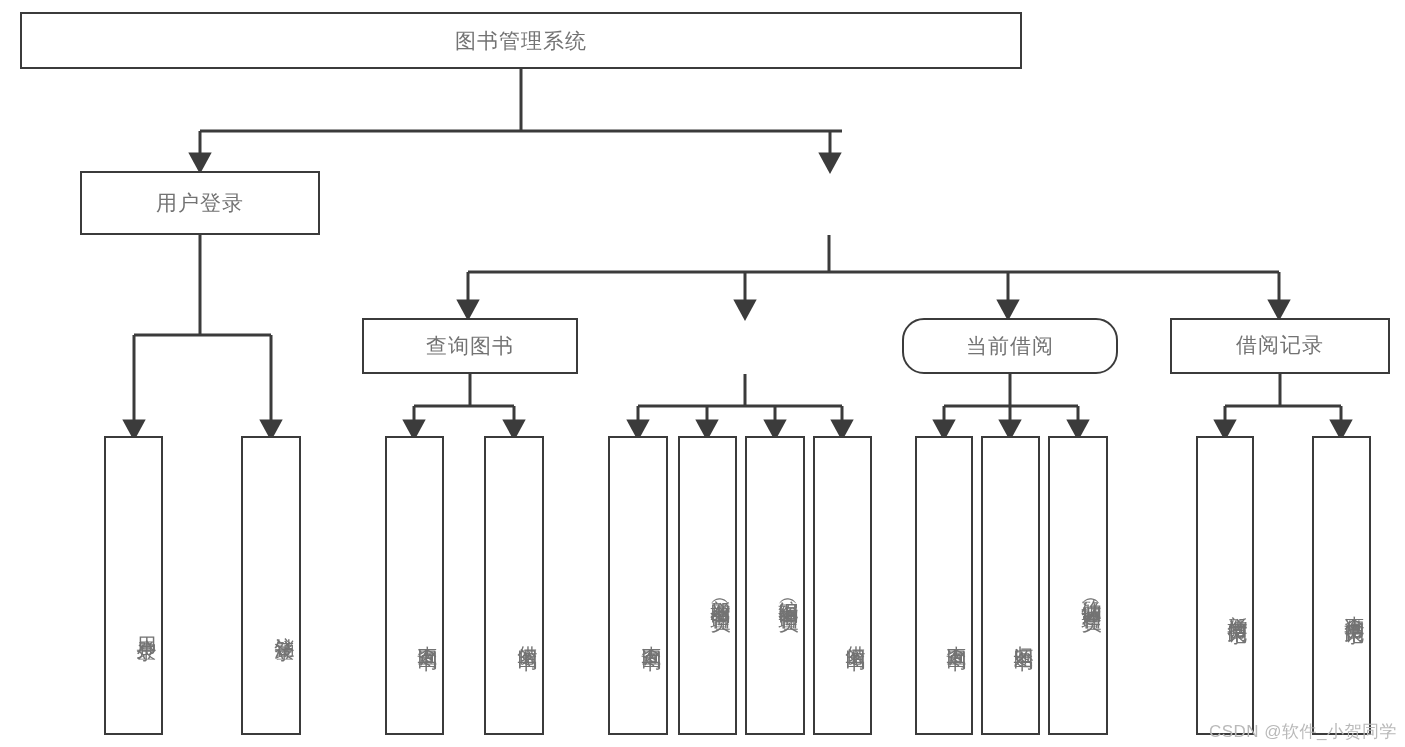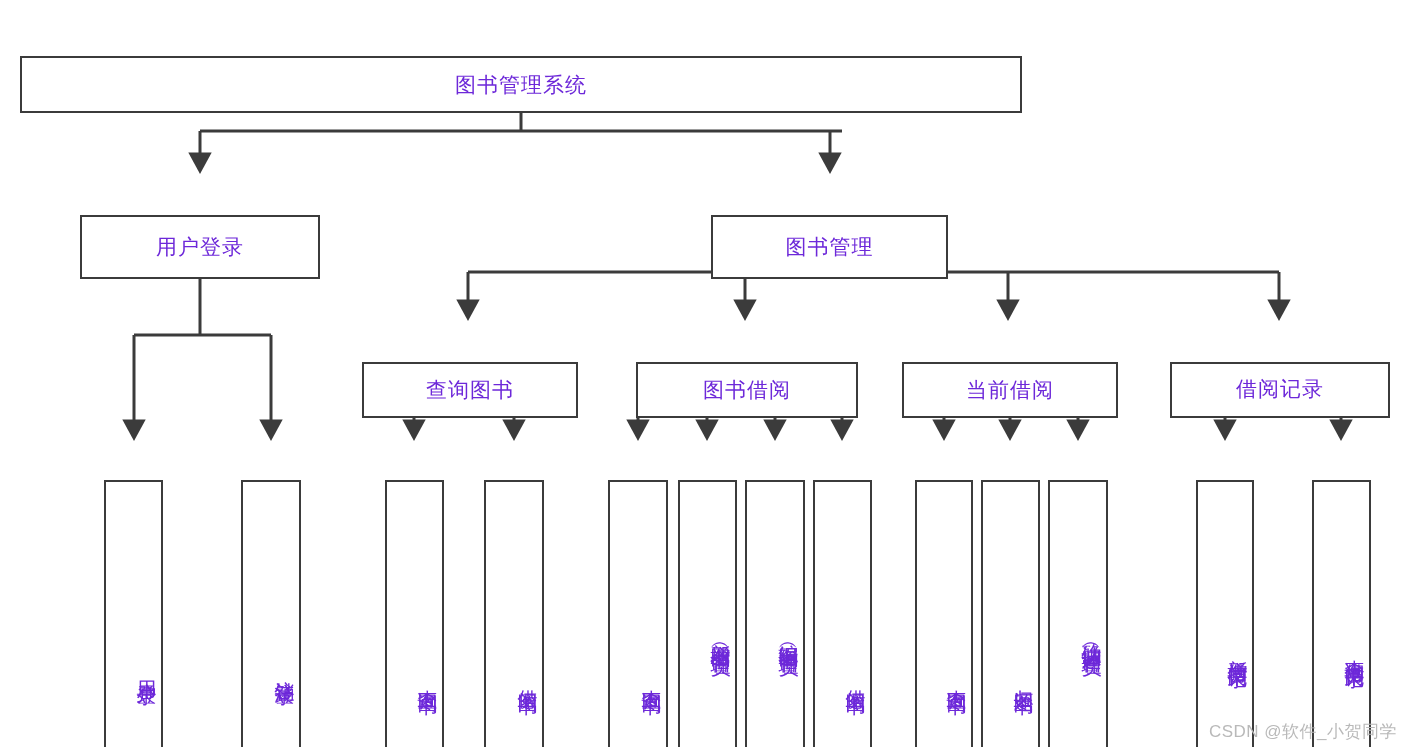--- a/index.html
+++ b/index.html
@@ -26,22 +26,21 @@
     pointer-events: none;
   }
   .node {
     position: absolute;
     box-sizing: border-box;
     border: 2.5px solid #3b3b3b;
     background: #ffffff;
     display: flex;
     align-items: center;
     justify-content: center;
-    color: #6d28d9;
-    margin-top: 44px;
+    color: #737373;
   }
   .node-h {
     font-size: 21px;
     letter-spacing: 1px;
     line-height: 1.1;
   }
   .node-v {
     writing-mode: vertical-rl;
     text-orientation: upright;
     font-size: 20px;
@@ -121,31 +120,25 @@
     </g>
   </svg>
 
   <div class="node node-h" style="left:20px; top:12px; width:1002px; height:57px;">
     <span>图书管理系统</span>
   </div>
 
   <div class="node node-h" style="left:80px; top:171px; width:240px; height:64px;">
     <span>用户登录</span>
   </div>
-  <div class="node node-h" style="left:711px; top:171px; width:237px; height:64px;">
-    <span>图书管理</span>
-  </div>
 
   <div class="node node-h" style="left:362px; top:318px; width:216px; height:56px;">
     <span>查询图书</span>
   </div>
-  <div class="node node-h" style="left:636px; top:318px; width:222px; height:56px;">
-    <span>图书借阅</span>
-  </div>
-  <div class="node node-h" style="left:902px; top:318px; width:216px; height:56px;">
+  <div class="node node-h" style="left:902px; top:318px; width:216px; height:56px;border-radius:22px;">
     <span>当前借阅</span>
   </div>
   <div class="node node-h" style="left:1170px; top:318px; width:220px; height:56px;font-family:Liberation Serif, serif;">
     <span>借阅记录</span>
   </div>
 
   <div class="node node-v pad-big" style="left:104px; top:436px; width:59px; height:299px;">
     <span>用户登录</span>
   </div>
   <div class="node node-v pad-big" style="left:241px; top:436px; width:60px; height:299px;">

